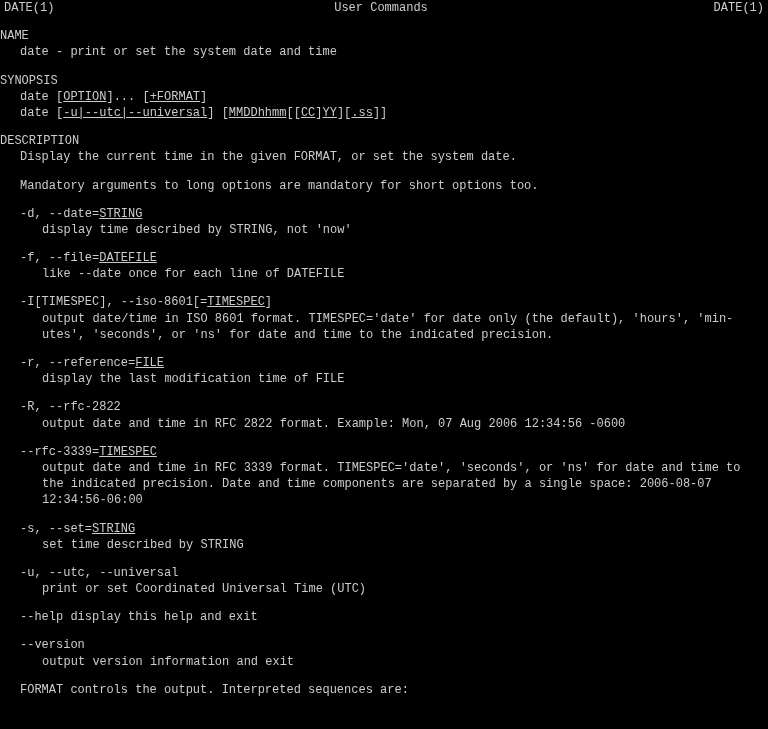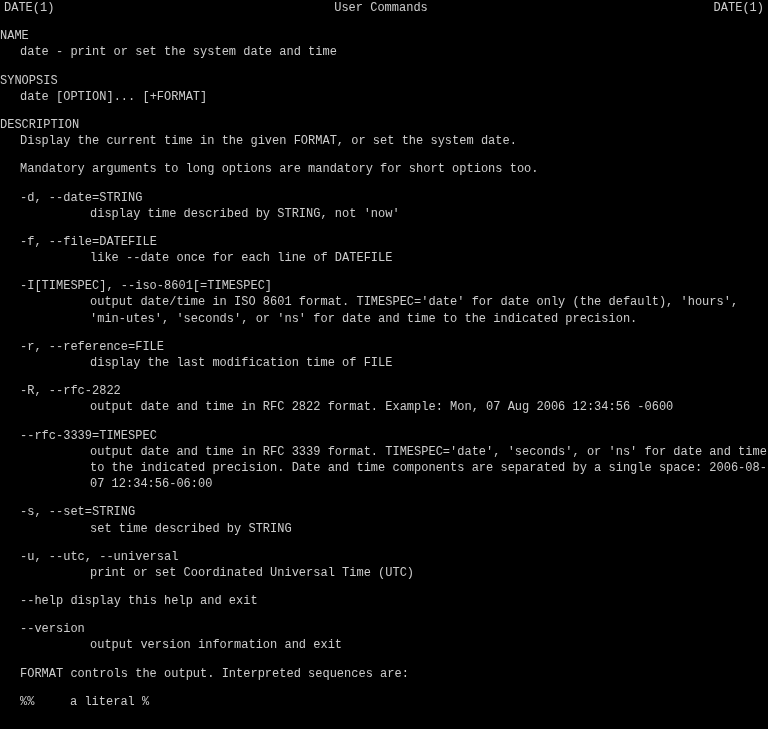--- a/index.html
+++ b/index.html
@@ -26,42 +26,45 @@
       position: absolute;
       left: 0;
       right: 6px;
       text-align: center;
     }
     .section-title {
       
       font-weight: normal;
     }
     .ind1 { padding-left: 20px; }   
-    .ind2 { padding-left: 90px; }
-    .ul { }
+    .ind2 { padding-left: 42px; }
+    .ul { text-decoration: underline; }
     .gap { height: 12px; }
   </style>
 </head>
 <body>
 <div class="page">
 
 <div class="hdr" style="position:relative;gap:20px;">
   <span>DATE(1)</span>
   <span class="hdr-center">User Commands</span>
   <span>DATE(1)</span>
 </div>
 <div class="gap"></div>
 
 <div class="section-title">NAME</div>
 <div class="ind1">date - print or set the system date and time</div>
 <div class="gap"></div>
 
 <div class="section-title">SYNOPSIS</div>
 <div class="ind1">
   <span>date [</span><span class="ul">OPTION</span><span>]... [</span><span class="ul">+FORMAT</span><span>]</span>
+</div>
+<div class="ind1">
+  <span>date [</span><span class="ul">-u|--utc|--universal</span><span>] [</span><span class="ul">M</span><span class="ul">MDDhhmm</span><span>[[</span><span class="ul">CC</span><span>]</span><span class="ul">YY</span><span>][</span><span class="ul">.ss</span><span>]]</span>
 </div>
 <div class="gap"></div>
 
 <div class="section-title">DESCRIPTION</div>
 <div class="ind1">Display the current time in the given FORMAT, or set the system date.</div>
 <div class="gap"></div>
 <div class="ind1">Mandatory arguments to long options are mandatory for short options too.</div>
 <div class="gap"></div>
 
 <div class="ind1">
@@ -115,18 +118,15 @@
 </div>
 <div class="gap"></div>
 
 <div class="ind1">--version</div>
 <div class="ind2">output version information and exit</div>
 <div class="gap"></div>
 
 <div class="ind1">FORMAT controls the output.  Interpreted sequences are:</div>
 <div class="gap"></div>
 
-<div class="ind1">
-  <span style="display:inline-block; width:50px;">%%</span><span>a literal %</span>
-</div>
 <div class="gap"></div>
 
 </div>
 
 </body></html>

